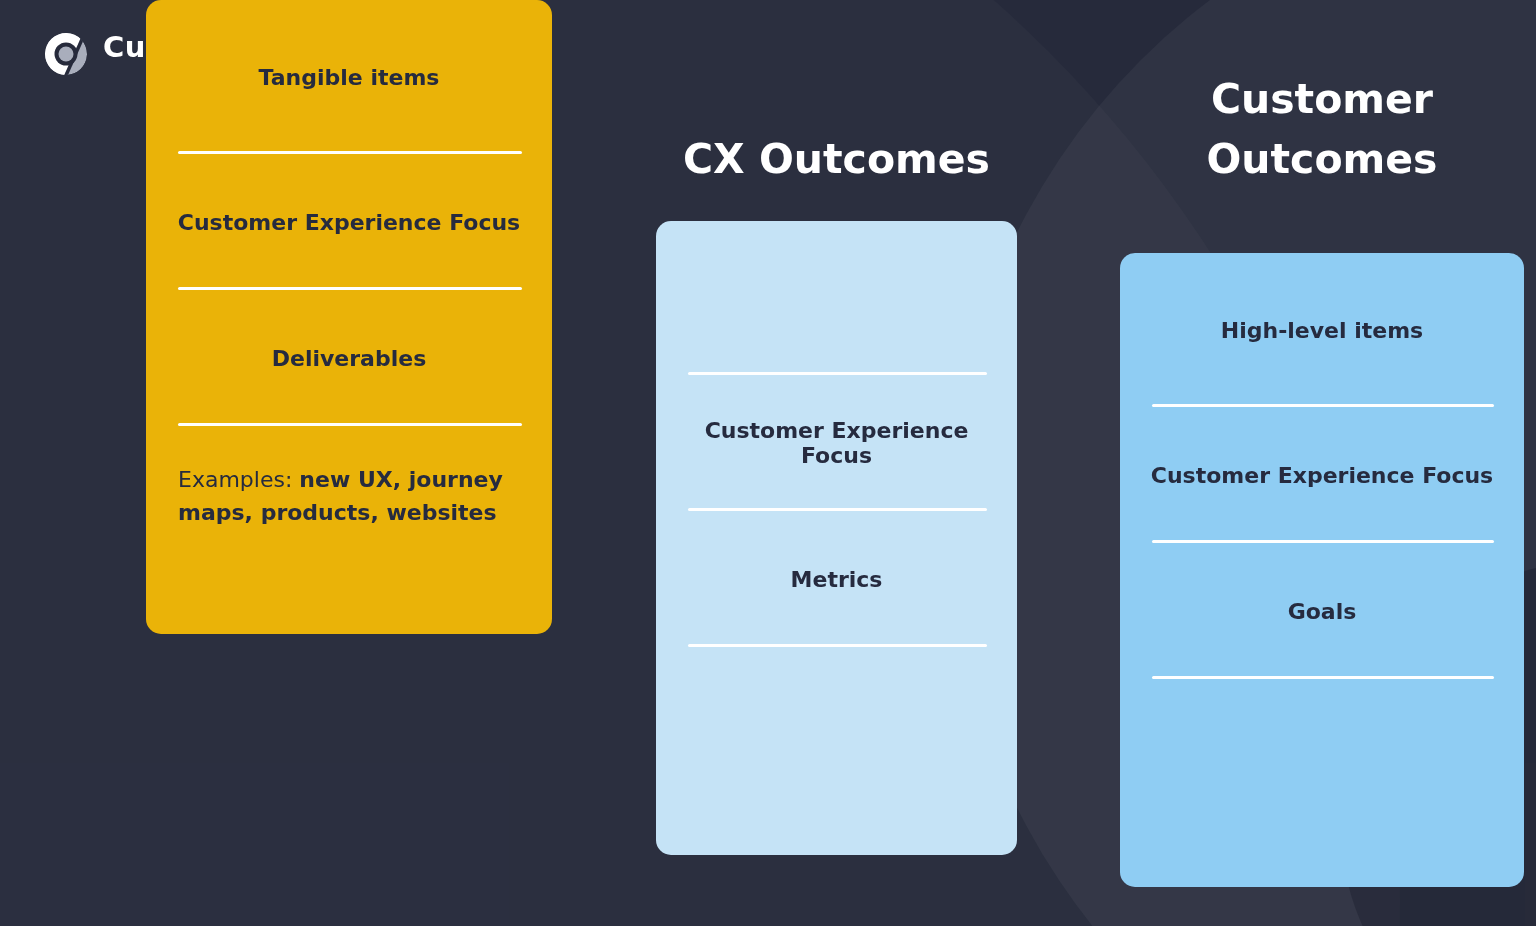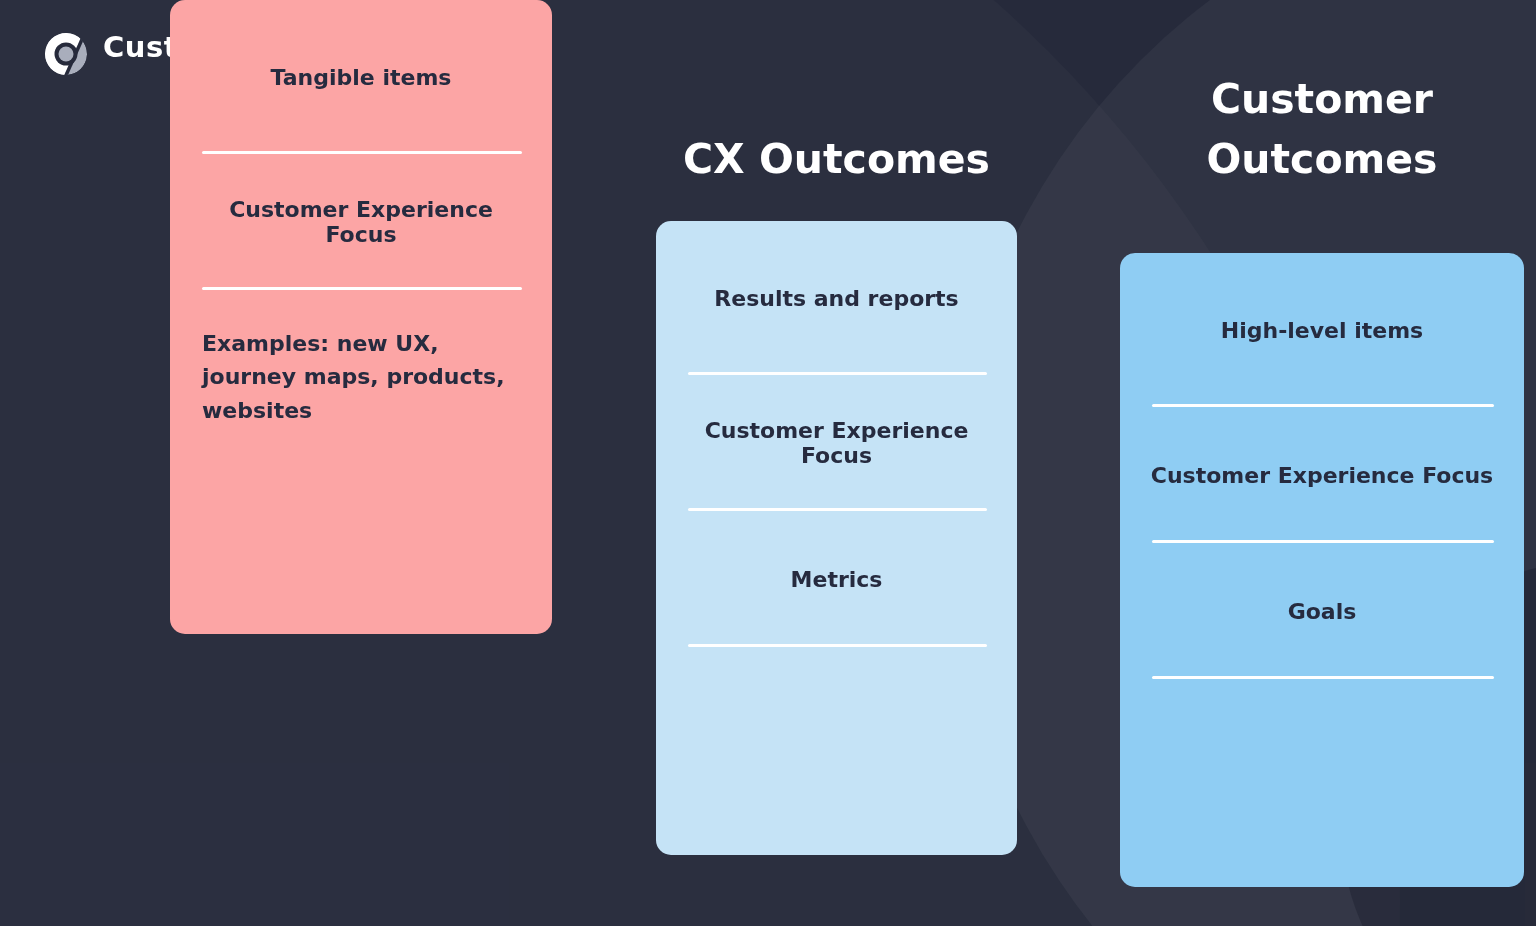--- a/index.html
+++ b/index.html
@@ -57,21 +57,21 @@
   .divider {
     position:absolute; bottom:0; left:32px; right:30px;
     height:3px; background:#FFFFFF; border-radius:2px;
   }
   .examples {
     flex:1;
     padding:37px 28px 0 32px;
     font-size:22px; line-height:1.52;
     text-align:left;
   }
-  .examples .ex-label { font-weight:700; }
+  .examples .ex-label { font-weight:400; }
   .examples b { font-weight:700; }
 </style>
 </head>
 <body>
 
 <div class="bg-circle bg-f"></div>
 <div class="bg-circle bg-d"></div>
 <div class="bg-circle bg-e"></div>
 
 <div class="brand">
@@ -88,42 +88,45 @@
     </g>
     <circle cx="24" cy="24" r="11.5" fill="#262A3B"></circle>
     <circle cx="24" cy="24" r="7.5" fill="#A9AEBC"></circle>
   </svg>
   <div class="brand-name">Custify</div>
 </div>
 
 <div class="board">
 
   <div class="col col-1">
-    <div class="card" style="background-color: #fca5a5; margin-left: 24px;">
+    <div class="card" style="background-color: #eab308;">
       <div class="crow crow-1">
         <span>Tangible items</span>
         <div class="divider"></div>
       </div>
       <div class="crow crow-2">
         <span>Customer Experience Focus</span>
+        <div class="divider"></div>
+      </div>
+      <div class="crow crow-3">
+        <span>Deliverables</span>
         <div class="divider"></div>
       </div>
       <div class="examples">
         <span class="ex-label">Examples: </span><b>new UX, journey maps, products, websites</b>
       </div>
     </div>
   </div>
 
   <div class="col col-2">
     <div class="col-header">
       <div class="hdr-text">CX Outcomes</div>
     </div>
     <div class="card" style="background-color: rgb(197, 227, 246);">
       <div class="crow crow-1">
-        <span>Results and reports</span>
         <div class="divider"></div>
       </div>
       <div class="crow crow-2">
         <span>Customer Experience Focus</span>
         <div class="divider"></div>
       </div>
       <div class="crow crow-3">
         <span>Metrics</span>
         <div class="divider"></div>
       </div>

